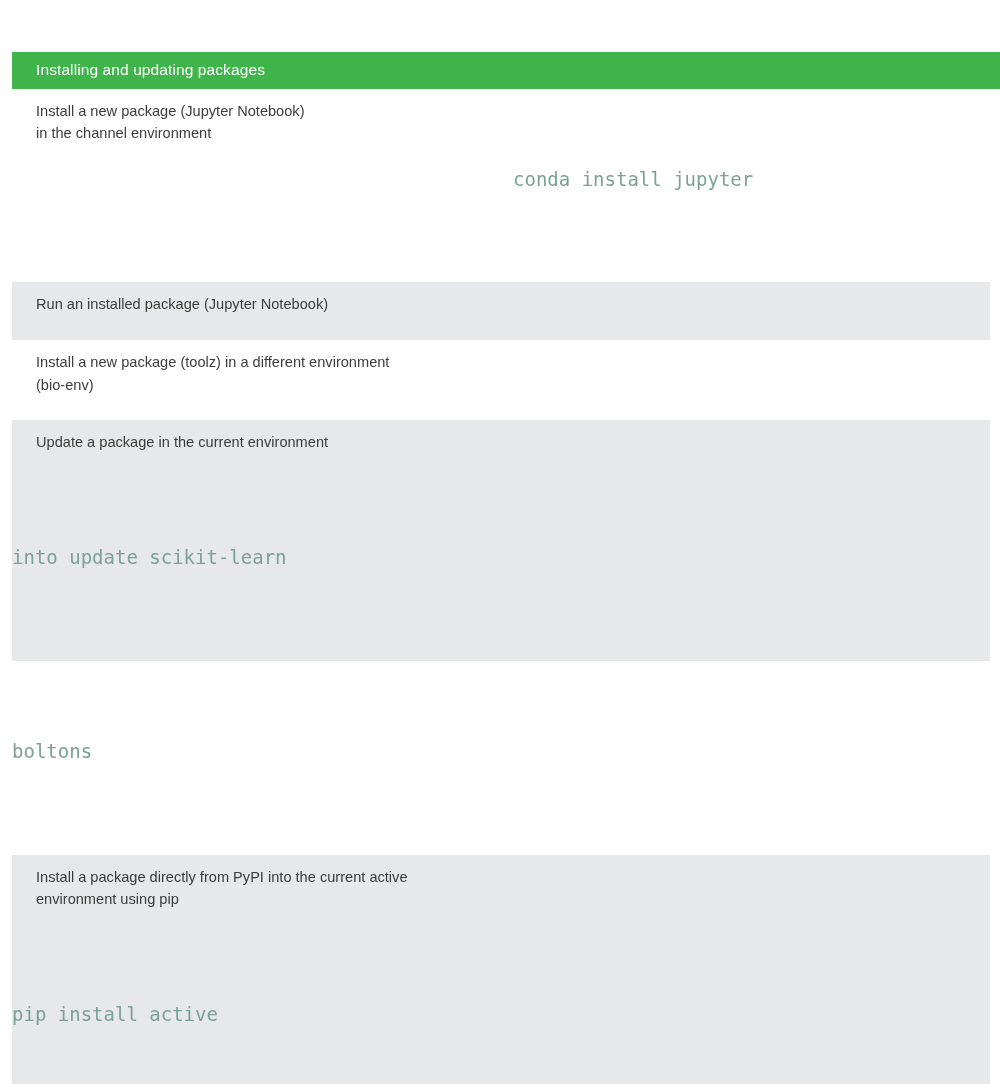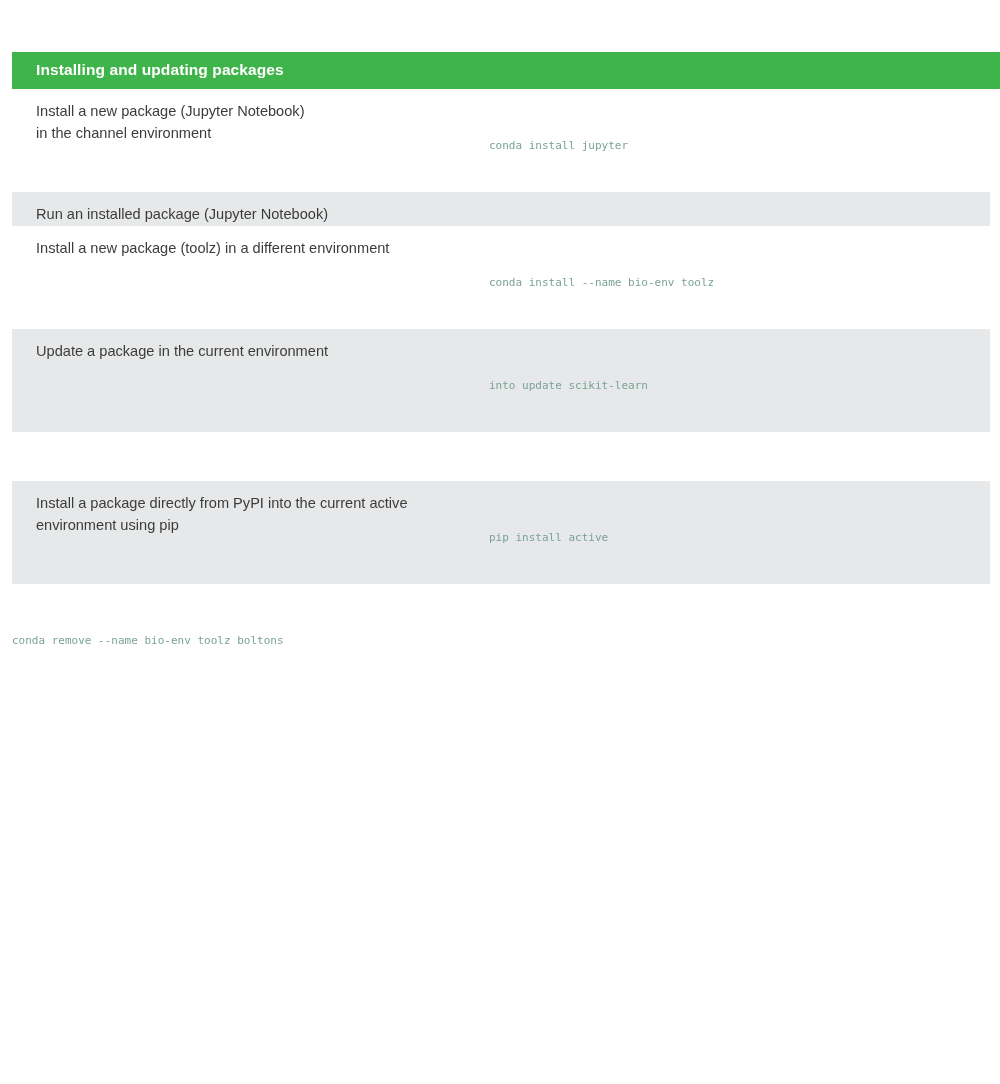--- a/index.html
+++ b/index.html
@@ -22,46 +22,46 @@
   
   .section-header {
     background: #3fb44a;
     color: #ffffff;
     font-size: 15.5px;
     line-height: 1;
     padding: 10px 0 11px 24px;
     margin: 0 0 0 12px;
     width: 988px;
     letter-spacing: 0.1px;
-    font-weight: bold;
   }
 
   
   .cmd-table { width: 1000px; }
   .cmd-row {
     display: flex;
     align-items: flex-start;
     margin: 0 12px 0 12px;
     width: 978px;
-    padding: 11px 0 0 0;
+    padding: 11px 0 24px 0;
     background: #ffffff;
+    gap: 24px;
   }
-  .cmd-row.alt { background: #e7e8e9; }
+  .cmd-row.alt { background: #e7e8e9; flex-direction: column; }
   .cmd-desc {
     width: 477px;
     padding-left: 24px;
     color: #3c3c3b;
     font-size: 14.6px;
     line-height: 1.56;
   }
   .cmd-code {
     flex: 1;
     color: #7aa396;
     font-family: "DejaVu Sans Mono", "Liberation Mono", monospace;
-    font-size: 11px;
+    font-size: 19px;
     line-height: 1.66;
     white-space: pre-wrap;
     padding-top: 1px;
   }
   .cmd-code .codeline { display: block; }
 </style>
 </head>
 <body>
 
 <div class="sheet">
@@ -81,37 +81,36 @@
 
     <div class="cmd-row alt">
       <div class="cmd-desc">
         <div>Run an installed package (Jupyter Notebook)</div>
       </div>
     </div>
 
     <div class="cmd-row">
       <div class="cmd-desc">
         <div>Install a new package (toolz) in a different environment</div>
-      </div>
-      <div class="cmd-code">
-        <span class="codeline">conda install --name bio-env toolz</span>
+        <div>(bio-env)</div>
       </div>
     </div>
 
     <div class="cmd-row alt">
       <div class="cmd-desc">
         <div>Update a package in the current environment</div>
       </div>
       <div class="cmd-code">
         <span class="codeline">into update scikit-learn</span>
       </div>
     </div>
 
     <div class="cmd-row">
       <div class="cmd-code">
+        <span class="codeline">boltons</span>
       </div>
     </div>
 
     <div class="cmd-row alt">
       <div class="cmd-desc">
         <div>Install a package directly from PyPI into the current active</div>
         <div>environment using pip</div>
       </div>
       <div class="cmd-code">
         <span class="codeline">pip install active</span>

